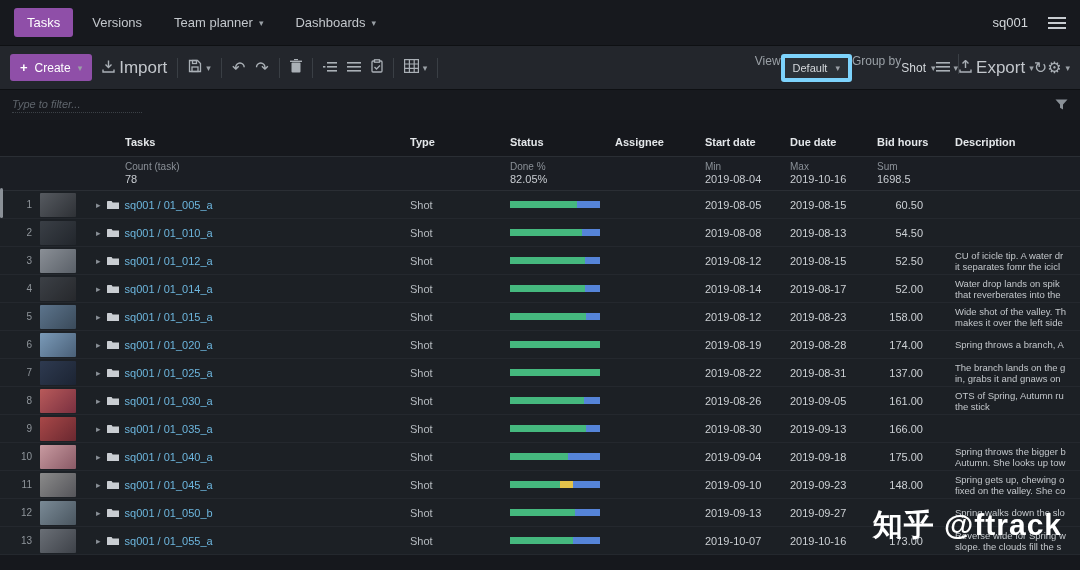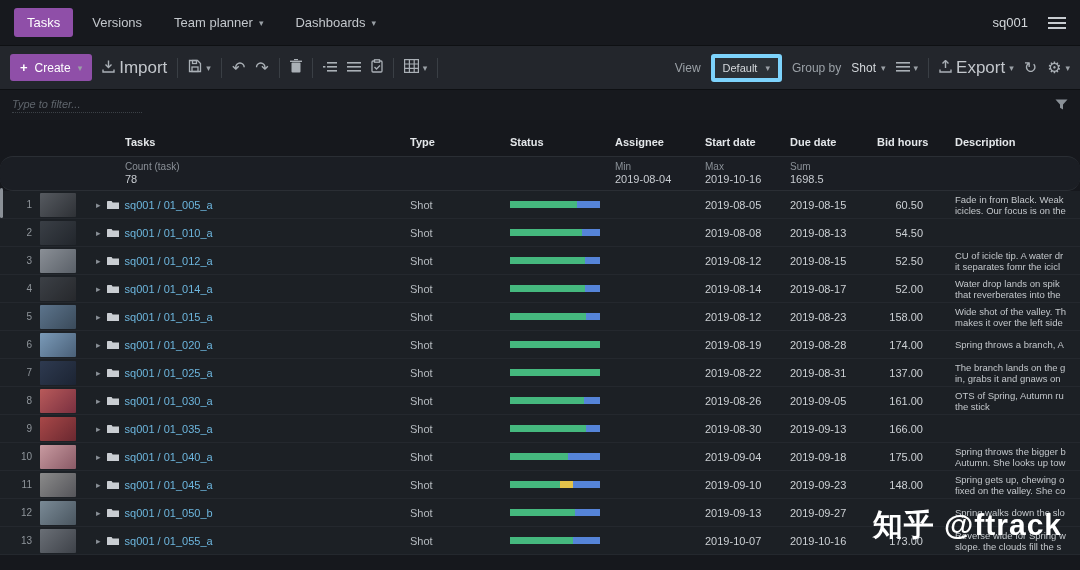--- a/index.html
+++ b/index.html
@@ -35,21 +35,21 @@
     padding:6px 10px; font-size:12px; display:flex; align-items:center; gap:7px;
     font-family:inherit; cursor:pointer;
   }
   .btn-create .plus { font-size:13px; font-weight:bold; }
   .tool-btn {
     background:transparent; border:none; color:#aab0b6; font-size:15px;
     display:flex; align-items:center; gap:4px; cursor:pointer; font-family:inherit;
   }
   .tool-btn .label { font-size:17px; color:#c3c7cc; }
   .divider { width:1px; height:20px; background:#3a3f45; }
-  .toolbar-right { margin-left:auto; display:flex; align-items:center; gap:10px; }
+  .toolbar-right { margin-left:auto; display:flex; gap:0; }
   .plain-label { font-size:12px; color:#9aa0a6; }
   .select-box {
     background:#2b3137; border:4px solid #7dd3fc; border-radius:3px;
     color:#d4d8dc; font-size:11px; padding:4px 8px; display:flex; align-items:center; gap:8px;
     cursor:pointer;
   }
   .dropdown-text { font-size:12px; color:#d4d8dc; display:flex; align-items:center; gap:5px; cursor:pointer; }
   .glyph { font-size:16px; line-height:1; }
 
   
@@ -67,21 +67,20 @@
   
   .head-grid {
     display:grid; grid-template-columns:410px 100px 105px 90px 85px 87px 78px 125px;
     padding:16px 0 8px 0; font-size:11px; font-weight:bold; color:#e4e7ea;
   }
   .head-grid .first { padding-left:125px; }
   .summary-grid {
     display:grid; grid-template-columns:410px 100px 105px 90px 85px 87px 78px 125px;
     background:#1b1e24; border-top:1px solid #2a2e34; border-bottom:1px solid #2a2e34;
     padding:4px 0 5px 0;
-    border-radius:13px;
   }
   .summary-cell { display:flex; flex-direction:column; gap:1px; }
   .summary-cell.first { padding-left:125px; }
   .summary-label { font-size:10px; color:#8a9097; }
   .summary-value { font-size:11px; color:#c8ccd1; }
 
   .row {
     display:grid; grid-template-columns:40px 56px 314px 100px 105px 90px 85px 87px 78px 125px;
     height:28px; align-items:center; border-bottom:1px solid #24282e;
     background:#1c2025; font-size:11px;
@@ -302,20 +301,24 @@
     <div>Bid hours</div>
     <div>Description</div>
   </div>
 
   <div class="summary-grid">
     <div class="summary-cell first">
       <span class="summary-label">Count (task)</span>
       <span class="summary-value">78</span>
     </div>
     <div class="summary-cell"></div>
+    <div class="summary-cell">
+      <span class="summary-label">Done %</span>
+      <span class="summary-value">82.05%</span>
+    </div>
     <div class="summary-cell"></div>
     <div class="summary-cell">
       <span class="summary-label">Min</span>
       <span class="summary-value">2019-08-04</span>
     </div>
     <div class="summary-cell">
       <span class="summary-label">Max</span>
       <span class="summary-value">2019-10-16</span>
     </div>
     <div class="summary-cell">
@@ -344,22 +347,20 @@
     <div class="cell">
           <div class="progress">
             <div style="width: 74%; background: rgb(69, 184, 126);"></div>
             <div style="width: 26%; background: rgb(85, 132, 216);"></div>
           </div>
         </div>
     <div class="cell"></div>
     <div class="cell date">2019-08-05</div>
     <div class="cell date">2019-08-15</div>
     <div class="cell bid">60.50</div>
-    <div class="cell desc">Fade in from Black. Weak
-icicles. Our focus is on the</div>
   </div>
       <div class="row">
     <div class="cell num">2</div>
     <div class="cell">
           <div class="thumb" style="background: linear-gradient(135deg, rgb(58, 63, 70), rgb(34, 38, 44));"></div>
         </div>
     <div class="cell name-cell">
       <span class="expand">▸</span>
       <span class="folder">
         <svg width="12" height="10" viewBox="0 0 12 10">

